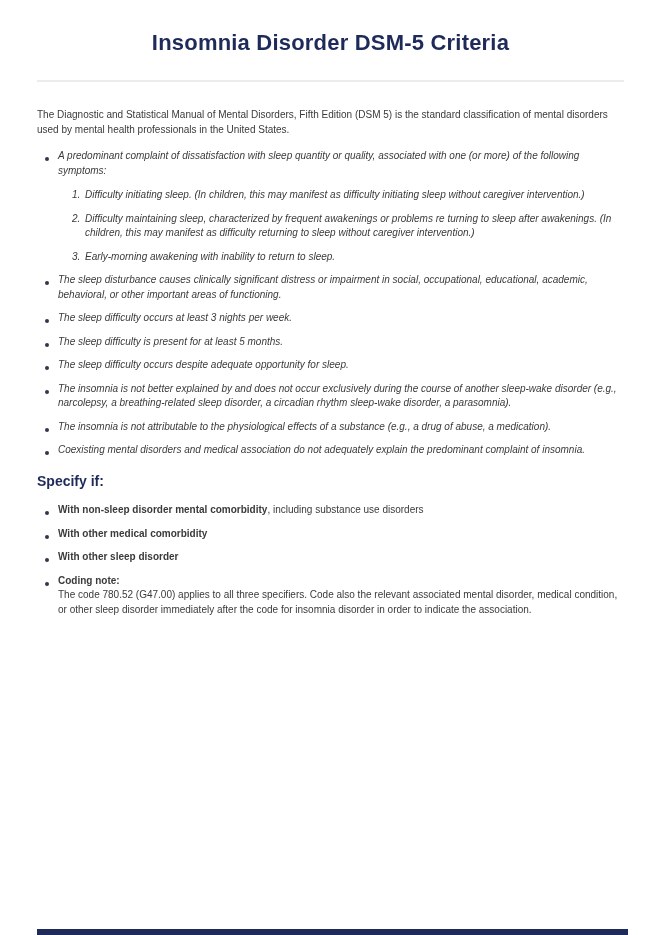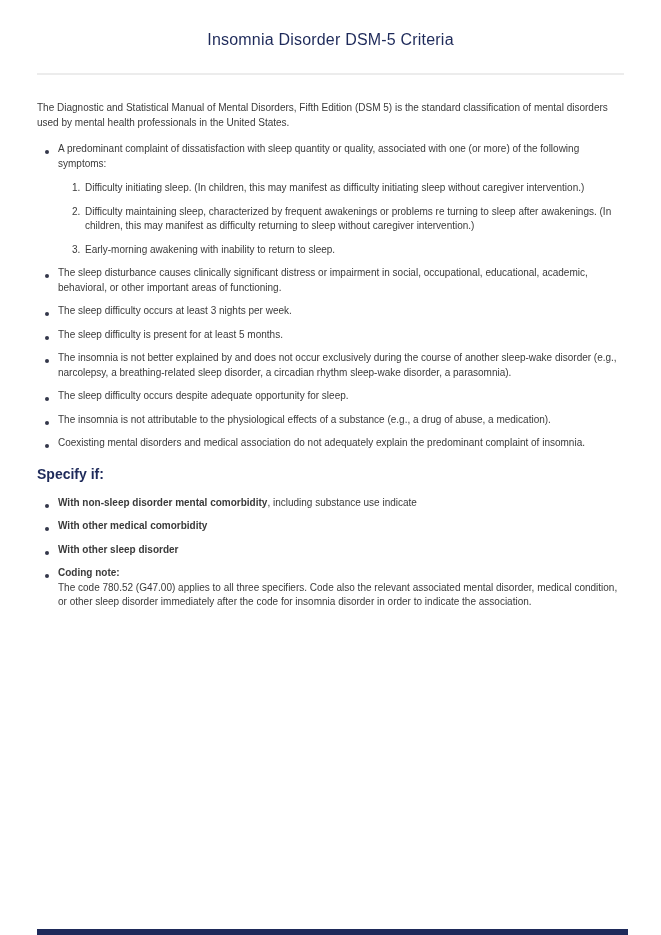--- a/index.html
+++ b/index.html
@@ -12,42 +12,43 @@
   .page {
     position: relative;
     width: 661px;
     height: 935px;
     margin: 0 auto;
     background: #ffffff;
     padding: 30px 37px 0 37px;
     overflow: hidden;
   }
   .doc-title {
-    font-size: 16px;
+    font-size: 22px;
     line-height: 1.2;
-    font-weight: normal;
+    font-weight: bold;
     text-align: center;
     color: #1e2a5a;
     margin: 0 0 24px 0;
     letter-spacing: 0.2px;
   }
   .divider {
     border: none;
     border-top: 2px solid #ececec;
     margin: 0 0 26px 0;
   }
   .body-text {
     font-size: 10px;
     line-height: 1.45;
   }
   .intro-para { margin: 0 0 12px 0; }
   .criteria-list {
     list-style: none;
     margin: 12px 0 4px 0;
     padding: 0 0 0 8px;
+    font-style: italic;
   }
   .criteria-list > li {
     position: relative;
     padding-left: 13px;
     margin-bottom: 9px;
   }
   .criteria-list > li::before {
     content: "";
     position: absolute;
     left: 0;
@@ -121,31 +122,31 @@
       <span>A predominant complaint of dissatisfaction with sleep quantity or quality, associated with one (or more) of the following symptoms:</span>
       <ol class="symptom-list">
         <li>Difficulty initiating sleep. (In children, this may manifest as difficulty initiating sleep without caregiver intervention.)</li>
         <li>Difficulty maintaining sleep, characterized by frequent awakenings or problems re turning to sleep after awakenings. (In children, this may manifest as difficulty returning to sleep without caregiver intervention.)</li>
         <li>Early-morning awakening with inability to return to sleep.</li>
       </ol>
     </li>
     <li>The sleep disturbance causes clinically significant distress or impairment in social, occupational, educational, academic, behavioral, or other important areas of functioning.</li>
     <li>The sleep difficulty occurs at least 3 nights per week.</li>
     <li>The sleep difficulty is present for at least 5 months.</li>
+    <li>The sleep difficulty occurs despite adequate opportunity for sleep.</li>
     <li>The insomnia is not better explained by and does not occur exclusively during the course of another sleep-wake disorder (e.g., narcolepsy, a breathing-related sleep disorder, a circadian rhythm sleep-wake disorder, a parasomnia).</li>
-    <li>The sleep difficulty occurs despite adequate opportunity for sleep.</li>
     <li>The insomnia is not attributable to the physiological effects of a substance (e.g., a drug of abuse, a medication).</li>
     <li>Coexisting mental disorders and medical association do not adequately explain the predominant complaint of insomnia.</li>
   </ul>
 
   <h2 class="section-heading">Specify if:</h2>
 
   <ul class="specifier-list body-text">
     <li>
-      <span class="spec-bold">With non-sleep disorder mental comorbidity</span><span>, including substance use indicate</span>
+      <span class="spec-bold">With non-sleep disorder mental comorbidity</span><span>, including substance use disorders</span>
     </li>
     <li>
       <span class="spec-bold">With other medical comorbidity</span><span></span>
     </li>
     <li>
       <span class="spec-bold">With other sleep disorder</span><span></span>
     </li>
     <li>
       <span class="coding-note-label">Coding note:</span>
       <span>The code 780.52 (G47.00) applies to all three specifiers. Code also the relevant associated mental disorder, medical condition, or other sleep disorder immediately after the code for insomnia disorder in order to indicate the association.</span>

